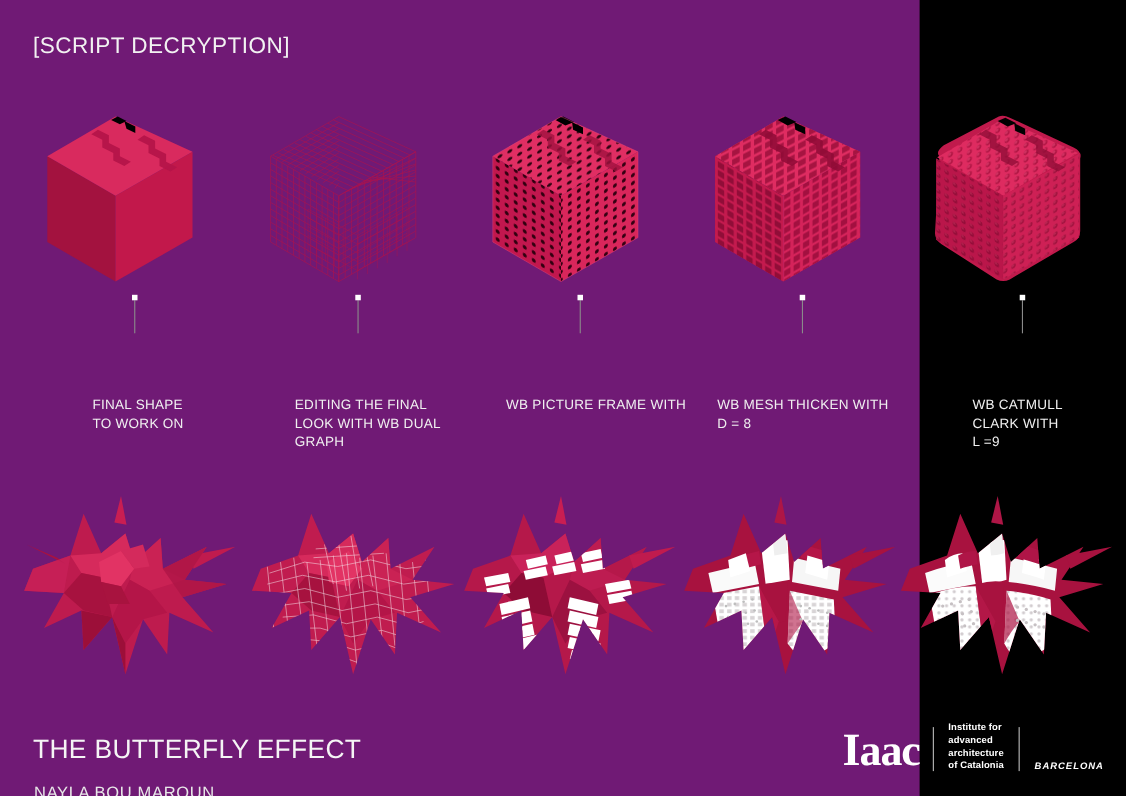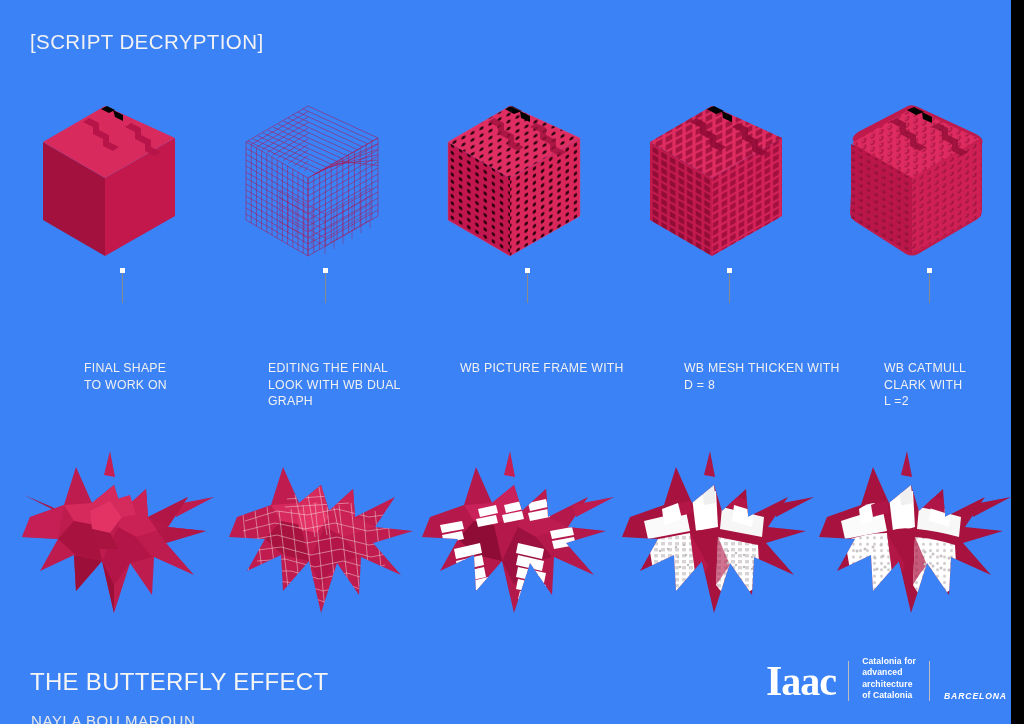--- a/index.html
+++ b/index.html
@@ -4,22 +4,22 @@
 <style>
   * { box-sizing: border-box; margin: 0; padding: 0; }
   html, body {
     width: 1024px; height: 724px;
     background: #000000; overflow: hidden;
   }
   body { font-family: "Liberation Sans", sans-serif; color: #ffffff; }
 
   #poster {
     position: relative;
-    width: 1011px; height: 724px;
-    background: #3b82f6;
+    width: 836px; height: 724px;
+    background: #701a75;
   }
 
   
   .header-title {
     position: absolute;
     left: 30px; top: 30px;
     font-size: 20.5px;
     letter-spacing: 0.4px;
     color: #f2f2f2;
     font-weight: 400;
@@ -421,29 +421,29 @@
 
   <div class="caption" style="left:84px">
     <div>FINAL SHAPE</div>
     <div>TO WORK ON</div>
   </div>
 
   <div class="caption" style="left:460px; width:180px">
     <div>WB PICTURE FRAME WITH</div>
   </div>
 
-  <div class="caption" style="left:684px; width:180px">
+  <div class="caption" style="left:652px; width:180px">
     <div>WB MESH THICKEN WITH</div>
     <div>D = 8</div>
   </div>
 
   <div class="caption" style="left:884px; width:140px">
     <div>WB CATMULL</div>
     <div>CLARK WITH</div>
-    <div>L =2</div>
+    <div>L =9</div>
   </div>
 
   <div class="row-bottom">
 
     <div class="bloom-cell" style="left:18px">
       <svg class="bloom-svg" viewBox="0 0 205 180">
         <g>
 
           <path d="M12,72 L46,60 L58,22 L74,58 L96,40 L104,66 L128,44 L130,72 L170,52
                    L150,82 L188,86 L148,98 L176,130 L136,112 L134,150 L112,118 L96,168
@@ -707,21 +707,21 @@
     </div>
   </div>
 
   <div class="footer-title">THE BUTTERFLY EFFECT</div>
   <div class="footer-author">NAYLA BOU MAROUN</div>
 
   <div class="logo">
     <div class="logo-mark"><span class="cap">I</span><span>aac</span></div>
     <div class="logo-divider"></div>
     <div class="logo-lines">
-      <div>Catalonia for</div>
+      <div>Institute for</div>
       <div>advanced</div>
       <div>architecture</div>
       <div>of Catalonia</div>
     </div>
     <div class="logo-divider"></div>
     <div class="logo-city">BARCELONA</div>
   </div>
 
 </div>
 

